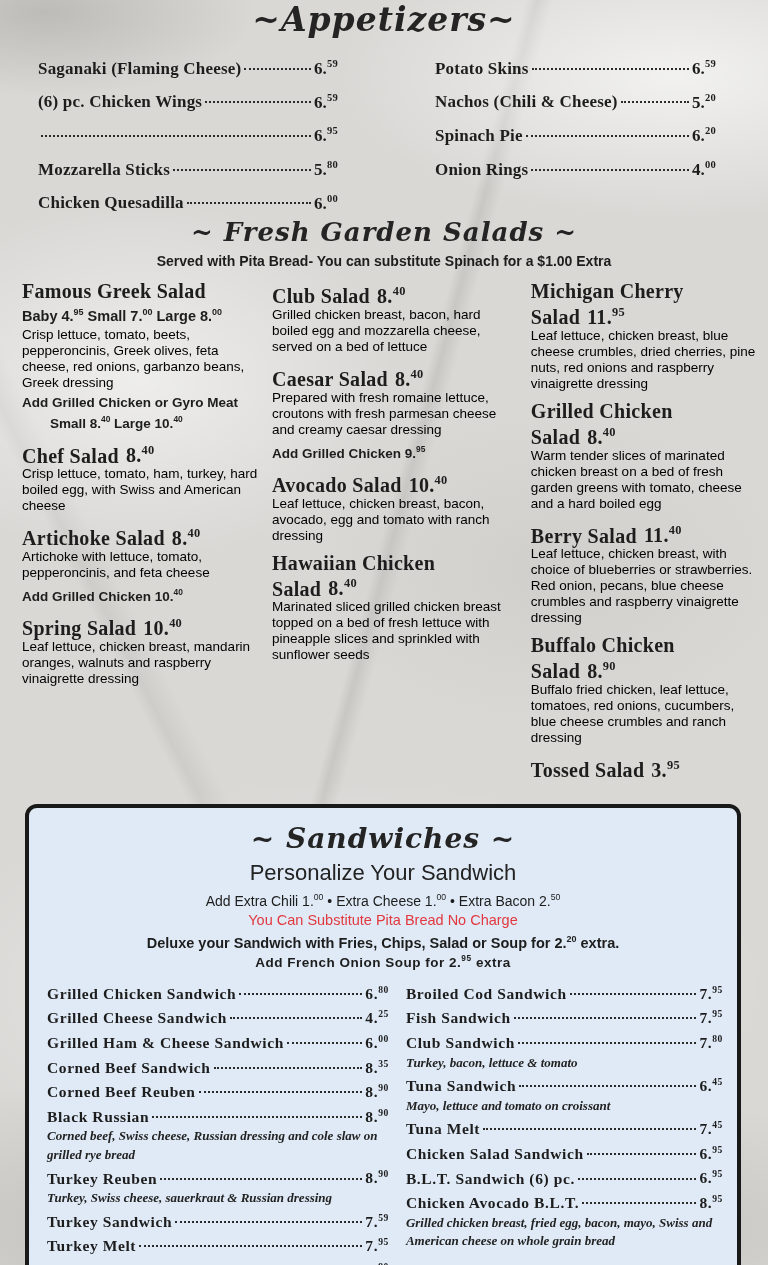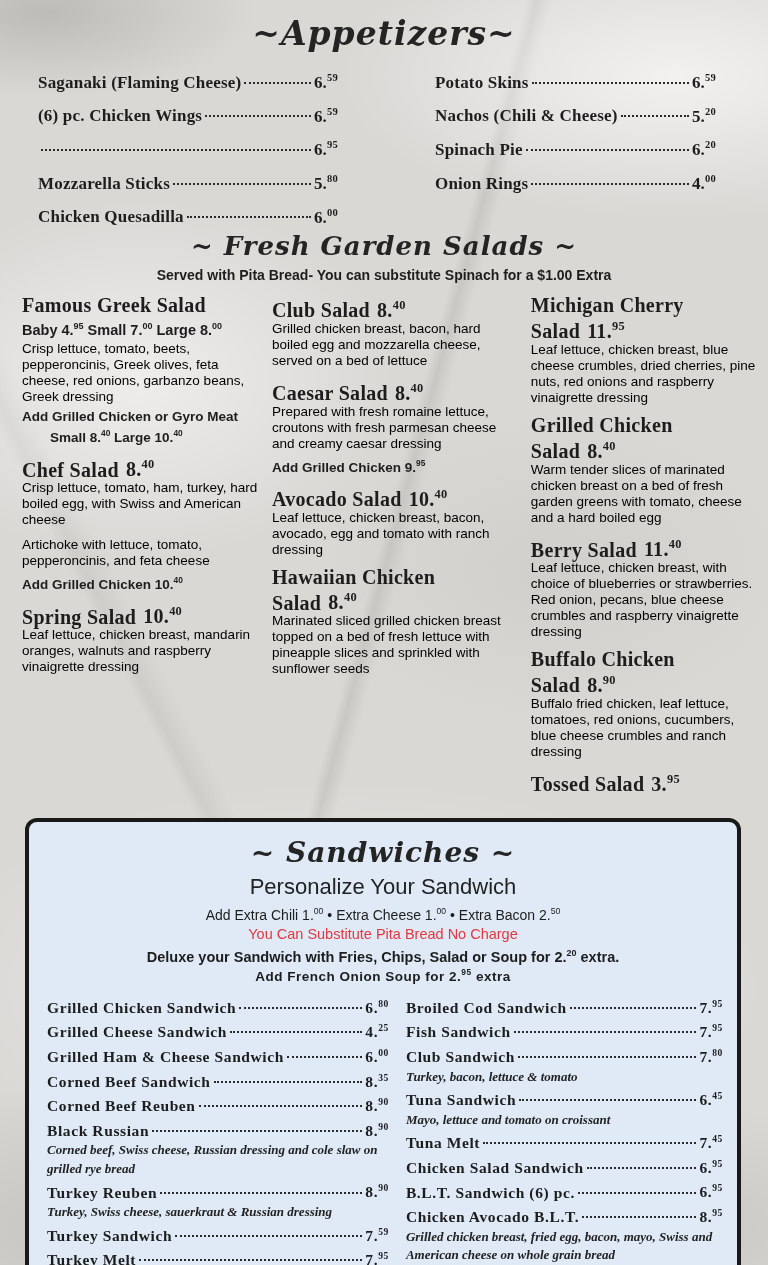--- a/index.html
+++ b/index.html
@@ -18,21 +18,21 @@
       radial-gradient(ellipse 420px 240px at 10% 97%, rgba(178,176,172,.5), transparent 60%),
       radial-gradient(ellipse 340px 200px at 92% 97%, rgba(184,182,178,.45), transparent 60%),
       linear-gradient(105deg, transparent 47.5%, rgba(158,156,152,.28) 48.5%, transparent 50%),
       linear-gradient(63deg, transparent 30%, rgba(162,160,156,.2) 31%, transparent 33%);
   }
   .script-title{
     font-family:"DejaVu Serif", serif;
     font-style:italic; font-weight:600;
     text-align:center; color:#242424; letter-spacing:1px;
   }
-  .app-title{ font-size:33px; padding-top:14px; }
+  .app-title{ font-size:33px; }
   .salad-title{ font-size:26px; }
   .sw-title{ font-size:28px; margin-top:10px; }
 
   
   .dot-row{ display:flex; align-items:baseline; }
   .dots{ flex:1 1 auto; border-bottom:2px dotted #2a2a2a; margin:0 3px; transform:translateY(-4px); min-width:12px; }
   .price{ white-space:nowrap; font-weight:bold; }
   .price sup, sup{ font-size:.62em; }
 
   
@@ -166,20 +166,21 @@
         </div>
 
         <div class="salad-item">
           <div class="salad-head"><span>Chef Salad</span><span class="sprice">8.<sup>40</sup></span></div>
 
           <div class="sdesc">Crisp lettuce, tomato, ham, turkey, hard boiled egg, with Swiss and American cheese</div>
 
         </div>
 
         <div class="salad-item">
+          <div class="salad-head"><span>Artichoke Salad</span><span class="sprice">8.<sup>40</sup></span></div>
 
           <div class="sdesc">Artichoke with lettuce, tomato, pepperoncinis, and feta cheese</div>
           <div class="saddon">Add Grilled Chicken  10.<sup>40</sup></div>
 
         </div>
 
         <div class="salad-item">
           <div class="salad-head"><span>Spring Salad</span><span class="sprice">10.<sup>40</sup></span></div>
 
           <div class="sdesc">Leaf lettuce, chicken breast, mandarin oranges, walnuts and raspberry vinaigrette dressing</div>

